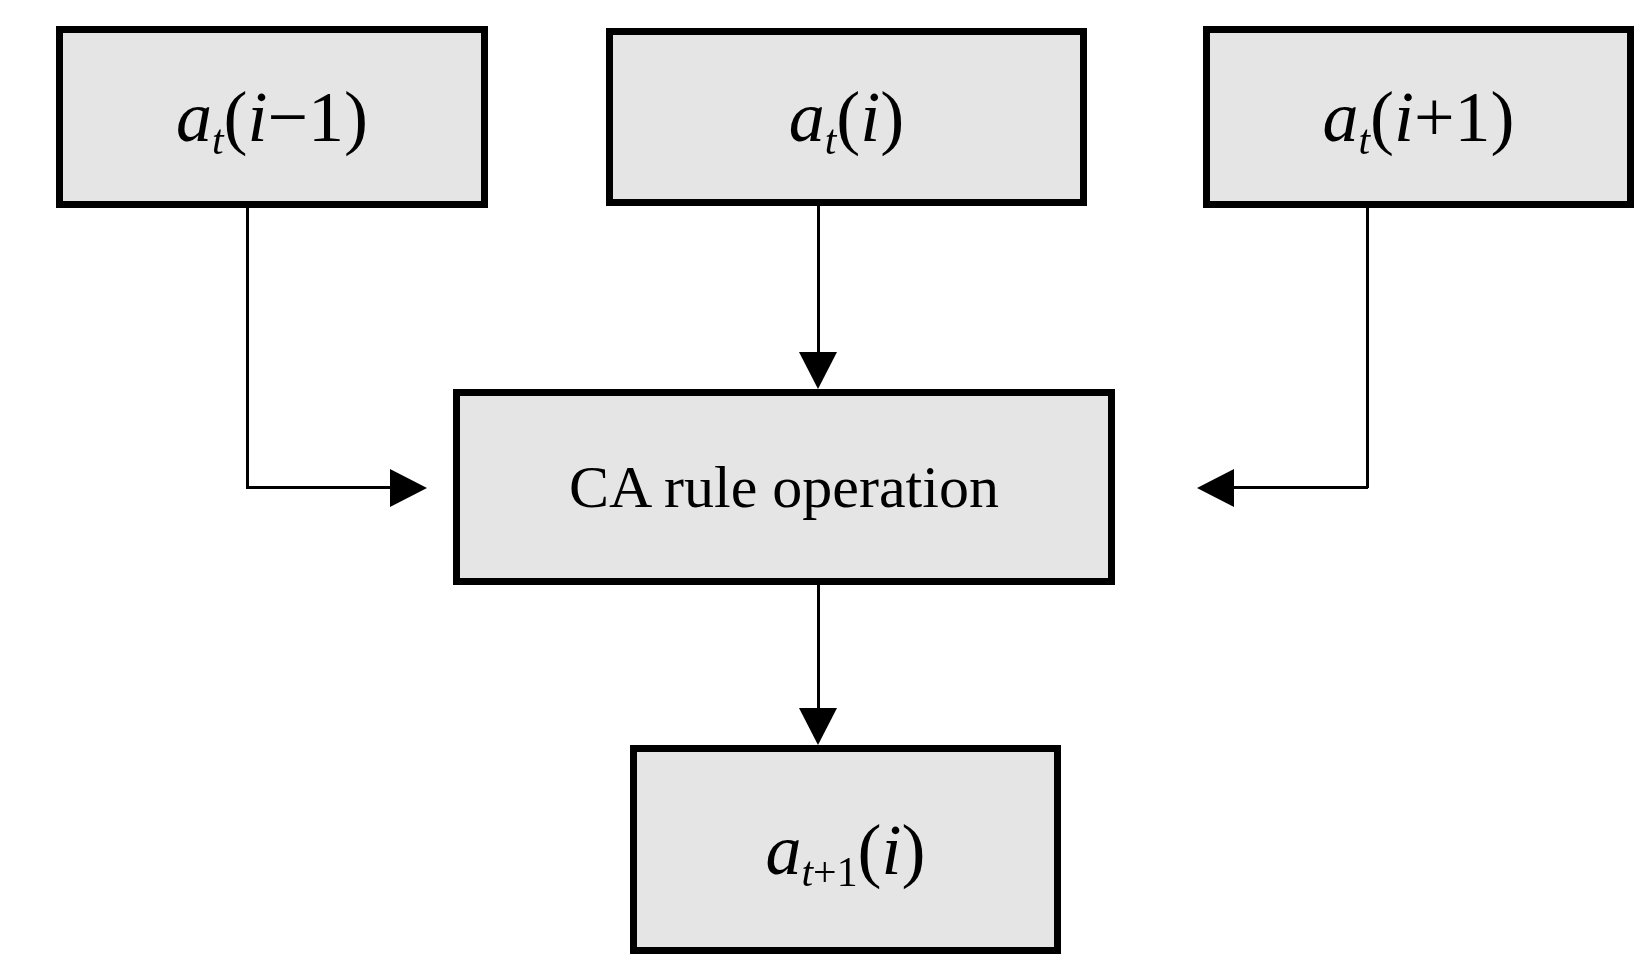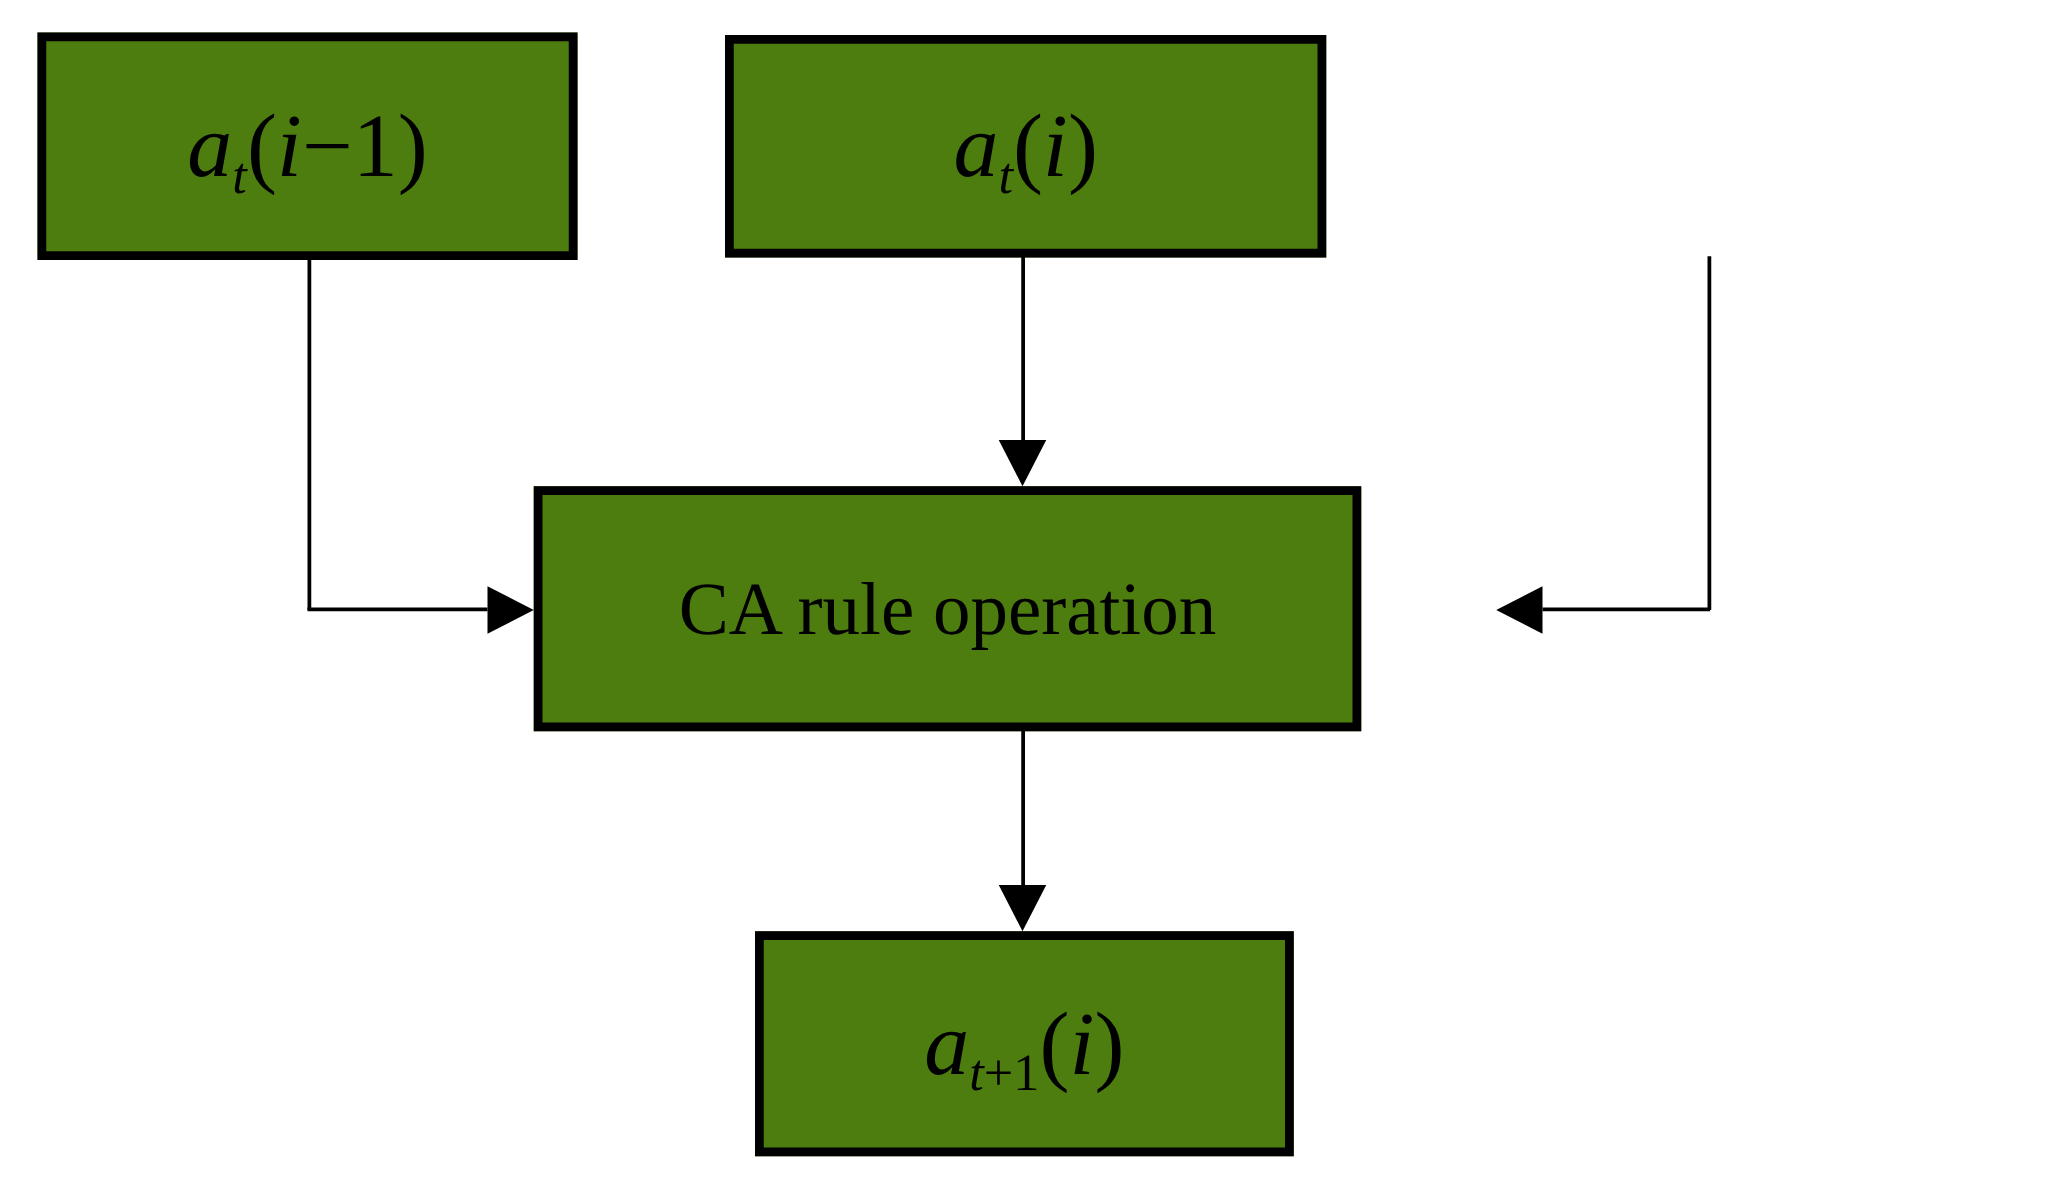--- a/index.html
+++ b/index.html
@@ -13,25 +13,26 @@
   #diagram-root {
     position: relative;
     width: 1637px;
     height: 957px;
     background: #ffffff;
     overflow: hidden;
   }
   .node-box {
     position: absolute;
     box-sizing: border-box;
-    background: #4d7c0f;
+    background: #e5e5e5;
     border: 7px solid #000000;
     display: flex;
     align-items: center;
     justify-content: center;
+    margin-left: 26px;
   }
   .math-label {
     font-family: "Liberation Serif", "DejaVu Serif", serif;
     color: #000000;
     white-space: nowrap;
     line-height: 1;
   }
   .math-label .var {
     font-style: italic;
   }
@@ -58,21 +59,21 @@
     color: #000000;
     white-space: nowrap;
     line-height: 1;
   }
 
   
   #box-top-left     { left: 30px;   top: 26px;  width: 432px; height: 182px; }
   #box-top-center   { left: 580px;  top: 28px;  width: 481px; height: 178px; }
   #box-top-right    { left: 1177px; top: 26px;  width: 431px; height: 182px; }
   #box-process      { left: 427px;  top: 389px; width: 662px; height: 196px; }
-  #box-output       { left: 604px;  top: 745px; width: 431px; height: 180px; }
+  #box-output       { left: 604px;  top: 745px; width: 431px; height: 209px; }
 
   #box-top-left .math-label,
   #box-top-center .math-label,
   #box-top-right .math-label,
   #box-output .math-label { font-size: 72px; }
 
   #box-process .plain-label { font-size: 60px; }
 
   
   .conn-v {
@@ -134,20 +135,23 @@
 <div id="diagram-root">
 
   <div class="node-box" id="box-top-left">
     <span class="math-label"><span class="var">a</span><sub>t</sub><span class="paren">(</span><span class="var">i</span><span class="op">−</span><span class="num">1</span><span class="paren">)</span></span>
   </div>
 
   <div class="node-box" id="box-top-center">
     <span class="math-label"><span class="var">a</span><sub>t</sub><span class="paren">(</span><span class="var">i</span><span class="paren">)</span></span>
   </div>
 
+  <div class="node-box" id="box-top-right">
+    <span class="math-label"><span class="var">a</span><sub>t</sub><span class="paren">(</span><span class="var">i</span><span class="op">+</span><span class="num">1</span><span class="paren">)</span></span>
+  </div>
 
   <div class="node-box" id="box-process">
     <span class="plain-label">CA rule operation</span>
   </div>
 
   <div class="node-box" id="box-output">
     <span class="math-label"><span class="var">a</span><sub><span>t</span><span class="op">+</span><span class="num">1</span></sub><span class="paren">(</span><span class="var">i</span><span class="paren">)</span></span>
   </div>
 
   <div class="conn-v" id="edge1-vert"></div>

